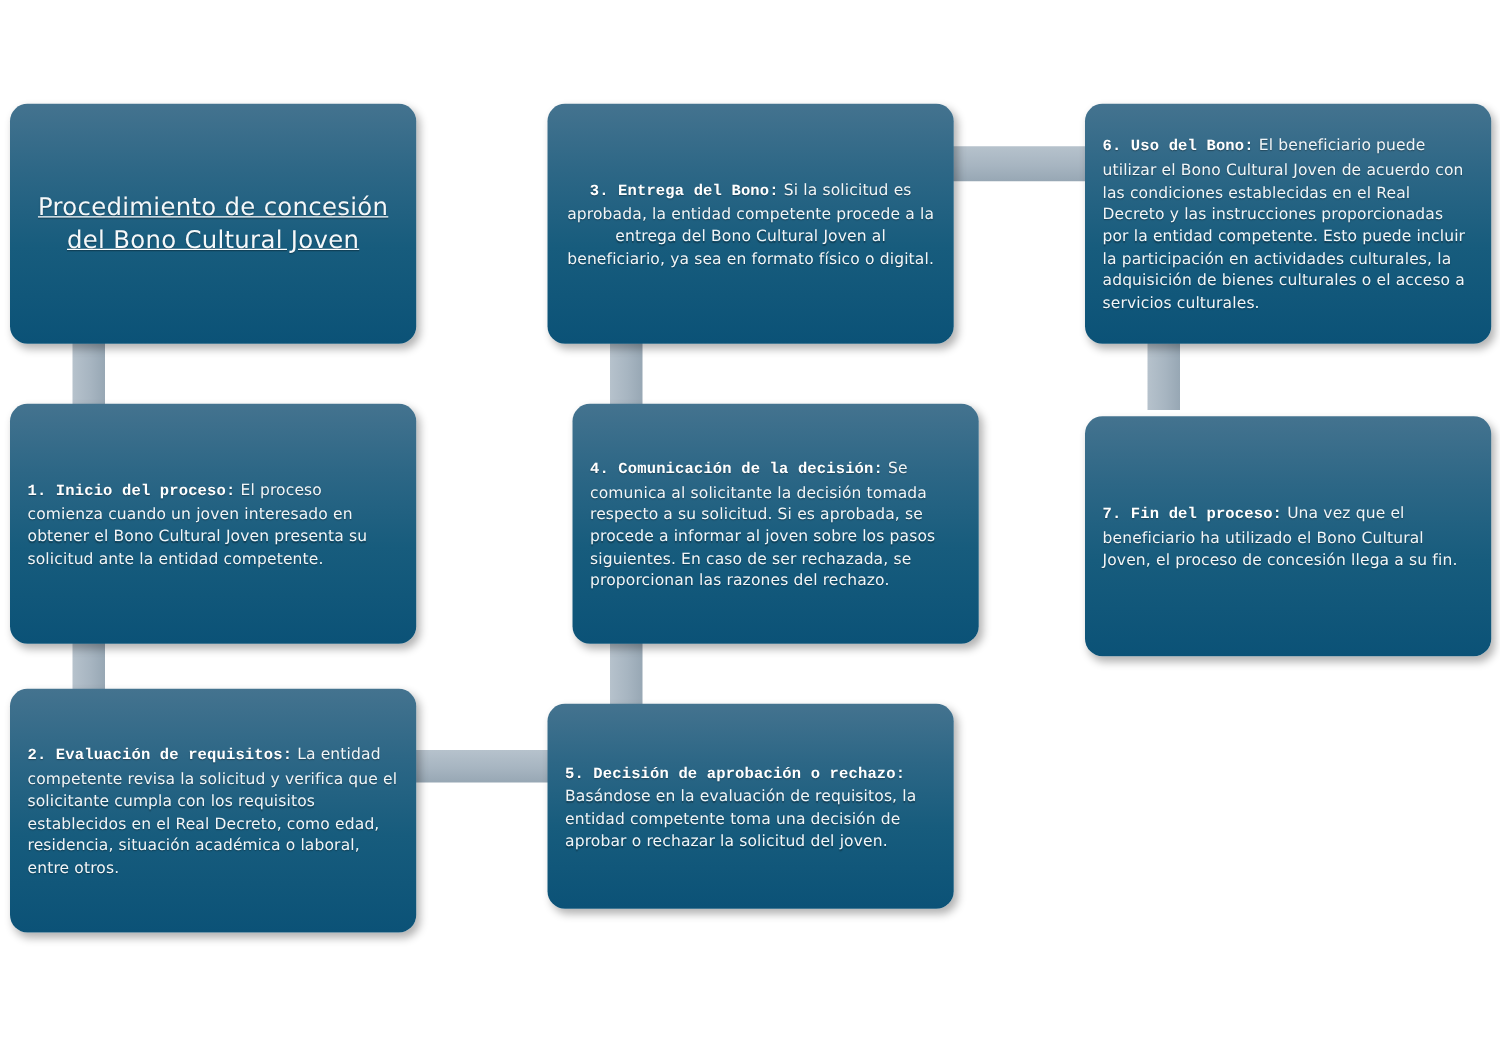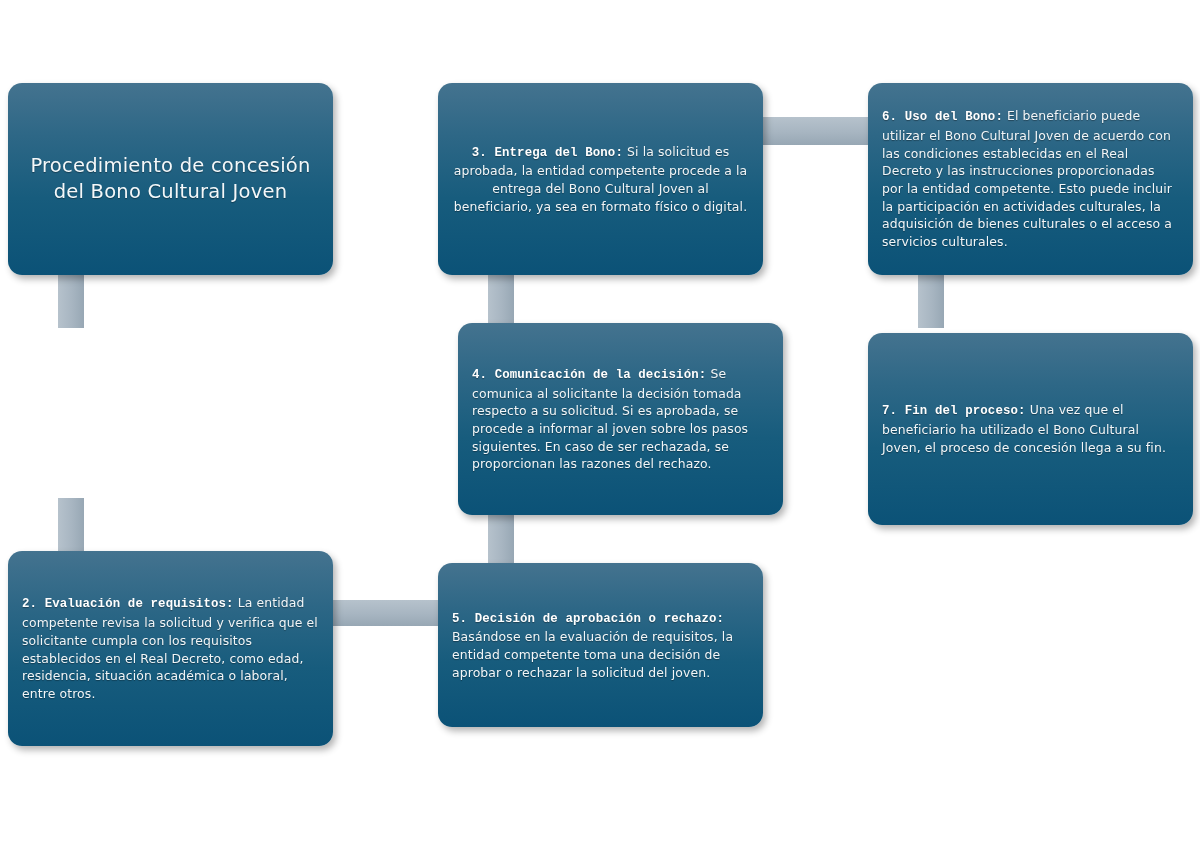--- a/index.html
+++ b/index.html
@@ -87,24 +87,29 @@
   <div class="connector" style="left:318px; top:600px; width:134px; height:26px;"></div>
 
   <div class="connector vert" style="left:488px; top:498px; width:26px; height:70px;"></div>
 
   <div class="connector vert" style="left:488px; top:258px; width:26px; height:70px;"></div>
 
   <div class="connector" style="left:748px; top:117px; width:136px; height:28px;"></div>
 
   <div class="connector vert" style="left:918px; top:258px; width:26px; height:70px;"></div>
 
-  <div class="node title-node" style="left:8px; top:83px; width:325px; height:192px;">
+  <div class="node title-node" style="left:8px; top:83px; width:325px; height:192px;text-decoration:underline;">
     <div class="body">Procedimiento de concesión del Bono Cultural Joven</div>
   </div>
 
+  <div class="node align-mid" style="left:8px; top:323px; width:325px; height:192px;">
+    <div class="body">
+      <b>1. Inicio del proceso:</b><span> El proceso comienza cuando un joven interesado en obtener el Bono Cultural Joven presenta su solicitud ante la entidad competente.</span>
+    </div>
+  </div>
 
   <div class="node align-mid" style="left:8px; top:551px; width:325px; height:195px;">
     <div class="body">
       <b>2. Evaluación de requisitos:</b><span> La entidad competente revisa la solicitud y verifica que el solicitante cumpla con los requisitos establecidos en el Real Decreto, como edad, residencia, situación académica o laboral, entre otros.</span>
     </div>
   </div>
 
   <div class="node align-mid" style="left:438px; top:83px; width:325px; height:192px;text-align:center;">
     <div class="body">
       <b>3. Entrega del Bono:</b><span> Si la solicitud es aprobada, la entidad competente procede a la entrega del Bono Cultural Joven al beneficiario, ya sea en formato físico o digital.</span>

